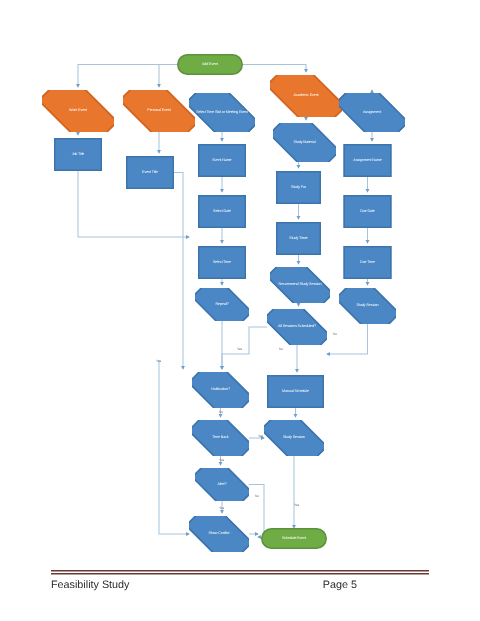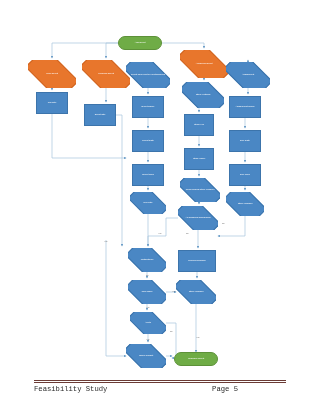--- a/index.html
+++ b/index.html
@@ -30,21 +30,21 @@
   .deco .dshape{background:#e8762c;border:0.4px solid #cf6421;}
   
   .term{background:#6fac46;border:0.4px solid #5d9139;border-radius:9px;}
 
   
   .elabel{position:absolute;font-size:2.2px;color:#6d6d6d;
           white-space:nowrap;letter-spacing:-0.1px;}
 
   
   #footer{position:absolute;left:0;bottom:0;width:272px;height:38px;
-          background:#fff;font-family:Liberation Mono, monospace;}
+          background:#fff;}
   #footer-rule{position:absolute;left:34px;top:4px;width:252px;height:1.4px;
                background:#6b3b35;}
   #footer-rule2{position:absolute;left:34px;top:6.2px;width:252px;height:0.5px;
                background:#6b3b35;}
   #footer-left{position:absolute;left:34px;top:9px;font-size:7.2px;color:#2b2b2b;}
   #footer-right{position:absolute;right:34px;top:9px;font-size:7.2px;color:#2b2b2b;}
 </style>
 </head>
 <body>
 

